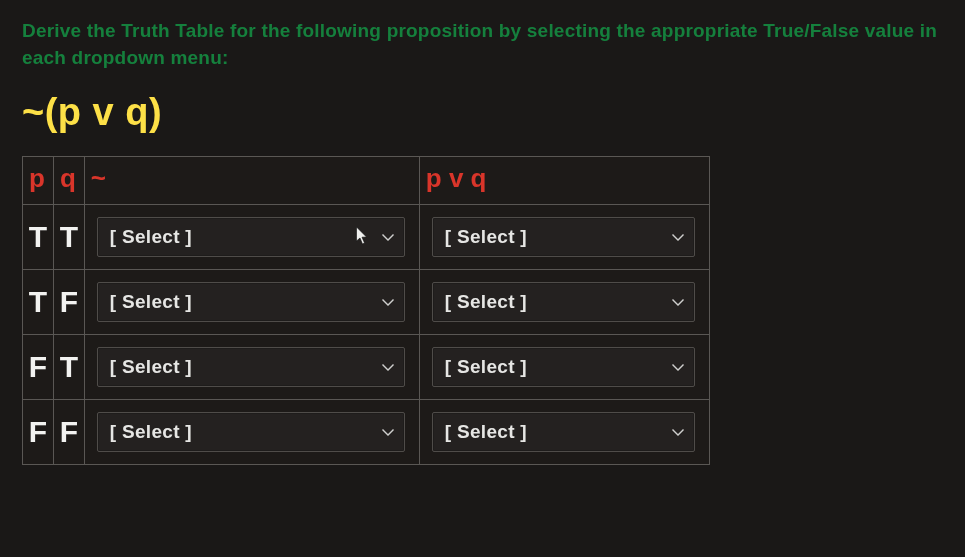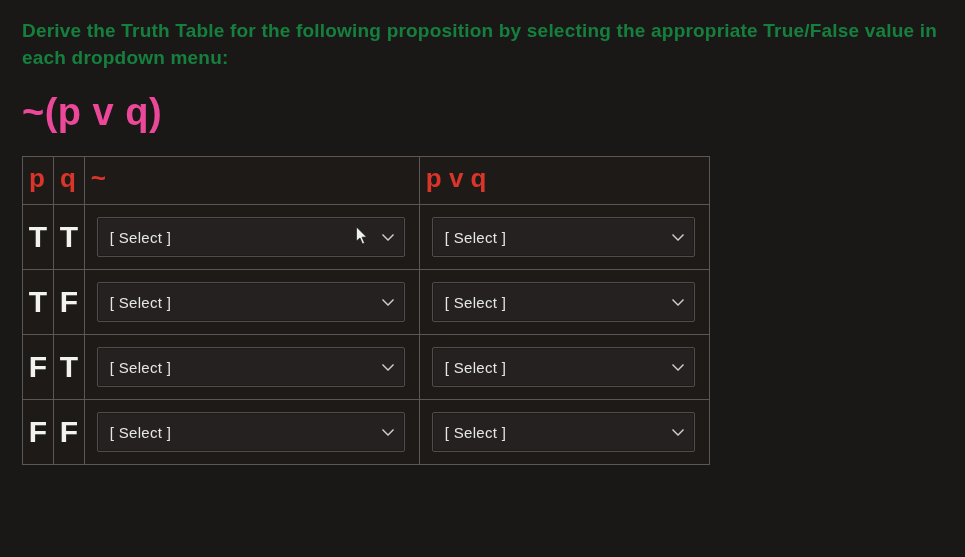--- a/index.html
+++ b/index.html
@@ -20,21 +20,21 @@
       font-size: 19px;
       font-weight: bold;
       line-height: 1.4;
       color: #15803d;
       margin-bottom: 20px;
       letter-spacing: 0.2px;
     }
     .proposition {
       font-size: 38px;
       font-weight: bold;
-      color: #ec4899;
+      color: #fde047;
       margin-bottom: 22px;
       letter-spacing: 0.5px;
     }
     table.truth {
       border-collapse: collapse;
       background: #1f1c1a;
     }
     table.truth th,
     table.truth td {
       border: 1px solid #5a5754;
@@ -79,22 +79,22 @@
       border-radius: 2px;
       background: #242120;
       height: 40px;
       display: flex;
       align-items: center;
       padding: 0 28px 0 12px;
       box-shadow: inset 0 0 0 1px rgba(0,0,0,0.15);
     }
     .select-placeholder {
       color: #e6e6e4;
-      font-size: 15px;
-      font-weight: normal;
+      font-size: 19px;
+      font-weight: bold;
       letter-spacing: 0.3px;
     }
     .chev {
       position: absolute;
       right: 10px;
       top: 50%;
       transform: translateY(-50%);
       width: 12px;
       height: 12px;
       display: flex;

